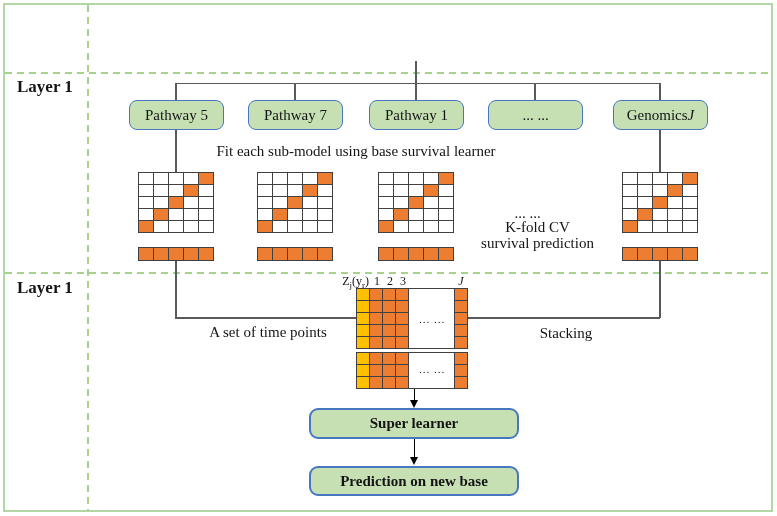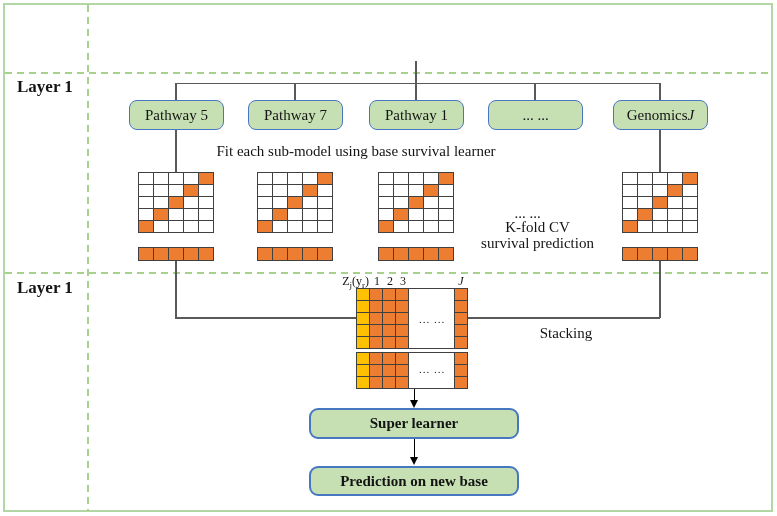--- a/index.html
+++ b/index.html
@@ -227,20 +227,21 @@
       <div style="background: rgb(237, 125, 49);"></div>
       <div style="background: rgb(237, 125, 49);"></div>
       <div style="background: rgb(237, 125, 49);"></div>
     </div>
 
   <div class="line-v" style="left:175px;top:261px;height:57px"></div>
   <div class="line-h" style="left:175px;top:317px;width:181px"></div>
   <div class="line-v" style="left:659.2px;top:261px;height:57px"></div>
   <div class="line-h" style="left:468px;top:317px;width:192px"></div>
 
+  <div class="txt" style="left:188px;top:324px;width:160px">A set of time points</div>
   <div class="txt" style="left:506px;top:325px;width:120px">Stacking</div>
 
   <div class="mhead" style="left:320px;top:275px;width:49px;text-align:right">
     <span>Z</span><sub>j</sub><span>(y</span><sub>r</sub><span>)</span>
   </div>
   <div class="mhead" style="left:371px;top:275px;width:12px;text-align:center">1</div>
   <div class="mhead" style="left:384px;top:275px;width:12px;text-align:center">2</div>
   <div class="mhead" style="left:397px;top:275px;width:12px;text-align:center">3</div>
   <div class="mhead it" style="left:455px;top:275px;width:12px;text-align:center">J</div>
 

